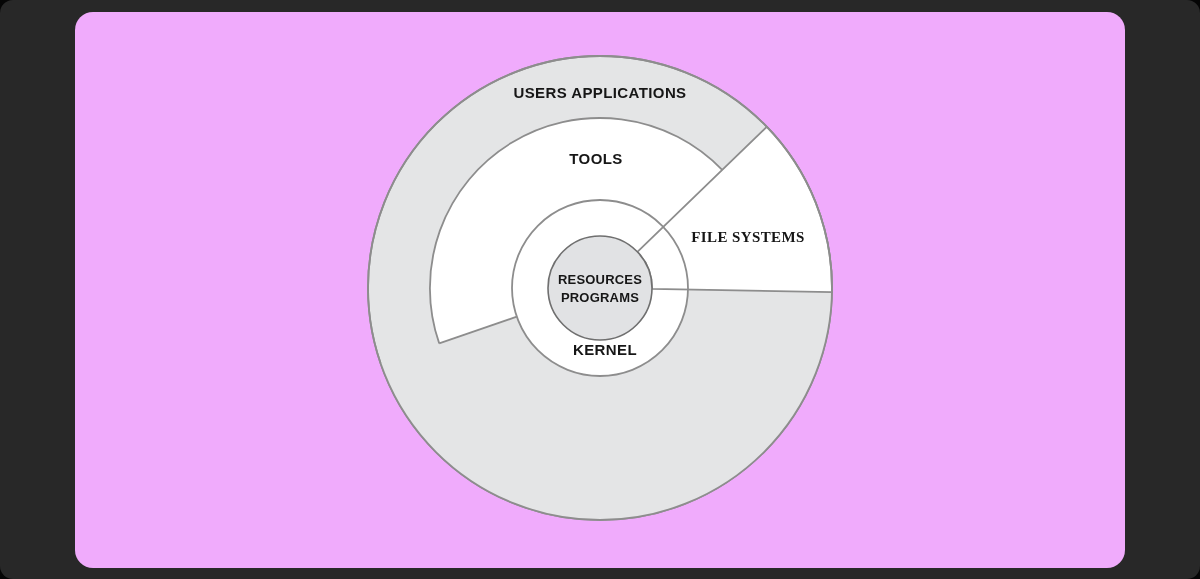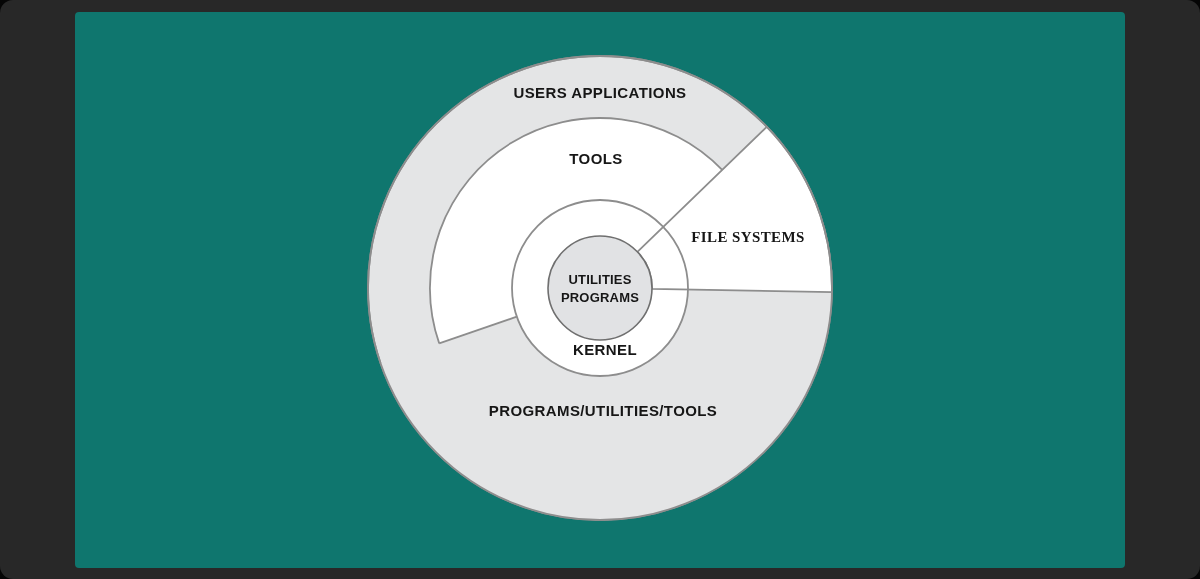--- a/index.html
+++ b/index.html
@@ -1,19 +1,19 @@
 <!DOCTYPE html>
 <html><head>
 <meta charset="utf-8">
 <style>
   html,body{margin:0;padding:0;background:#000;}
   .stage{position:relative;width:1200px;height:579px;background:#050505;overflow:hidden;
          font-family:"Liberation Sans",sans-serif;}
   .panel{position:absolute;inset:0;border-radius:13px;background:#282828;}
-  .card{position:absolute;left:75px;top:12px;width:1050px;height:556px;background:#0f766e;border-radius:4px;}
+  .card{position:absolute;left:75px;top:12px;width:1050px;height:556px;background:#f0abfc;border-radius:18px;}
   .diagram-svg{position:absolute;left:0;top:0;width:1050px;height:556px;}
   .sm{stroke:#8d8d8d;stroke-width:1.8;}
   .sc{stroke:#6f6f6f;stroke-width:1.6;}
   .lbl{position:absolute;transform:translate(-50%,-50%);font-weight:700;color:#161616;
        font-size:15px;letter-spacing:.4px;white-space:nowrap;}
   .lbl-center{font-size:13px;line-height:18px;text-align:center;letter-spacing:.2px;}
 </style>
 </head>
 <body>
 
@@ -42,23 +42,22 @@
         <circle cx="525" cy="276" r="232" fill="none" class="sm"></circle>
       </svg>
 
       <div class="lbl" style="left:525px;top:80px;">USERS APPLICATIONS</div>
 
       <div class="lbl" style="left:521px;top:146px;">TOOLS</div>
 
       <div class="lbl" style="left:673px;top:225px;font-family:Liberation Serif, serif;">FILE SYSTEMS</div>
 
       <div class="lbl lbl-center" style="left:525px;top:277px;">
-        <div>UTILITIES</div>
+        <div>RESOURCES</div>
         <div>PROGRAMS</div>
       </div>
 
       <div class="lbl" style="left:530px;top:337px;">KERNEL</div>
 
-      <div class="lbl" style="left:528px;top:398px;">PROGRAMS/UTILITIES/TOOLS</div>
 
     </div>
   </div>
 </div>
 
 </body></html>

